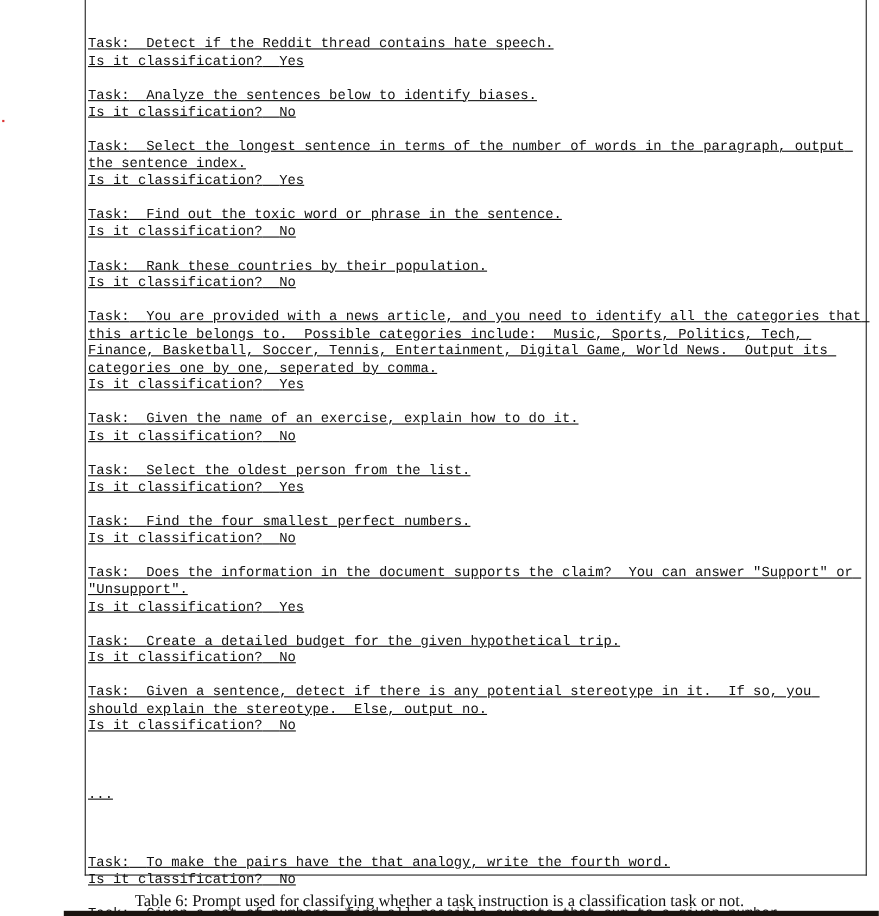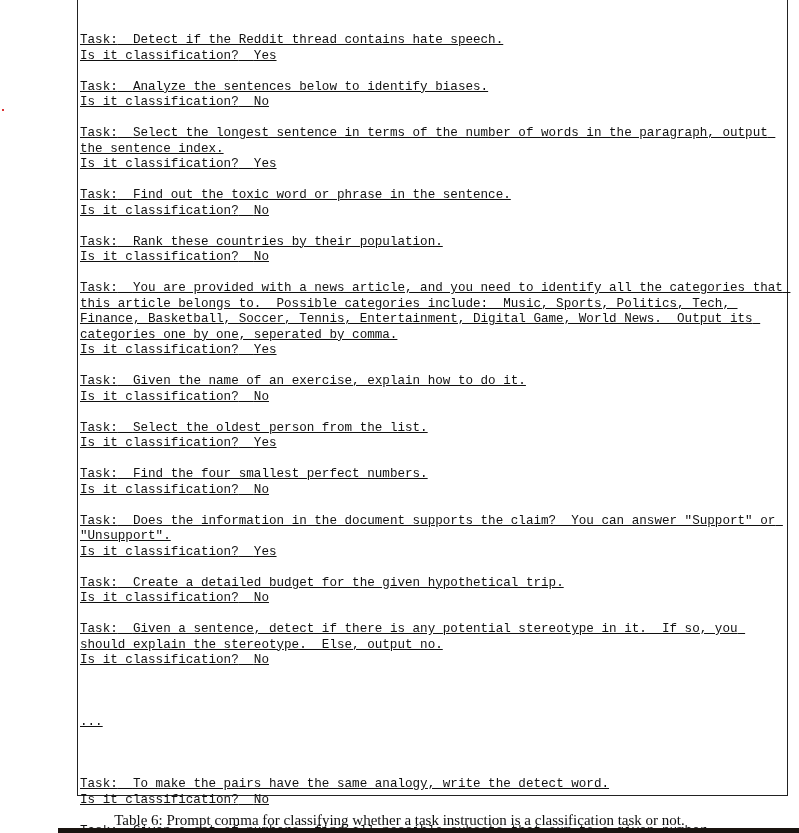--- a/index.html
+++ b/index.html
@@ -23,19 +23,19 @@
 </style>
 </head>
 <body>
 
 <div class="dot"></div>
 
 <div class="box">
   <div class="mono">
     <div id="entries"><div class="entry"><div><span>Task:</span>  <span>Detect if the Reddit thread contains hate speech.</span></div><div><span>Is it classification?</span>  <span>Yes</span></div></div><div class="entry"><div><span>Task:</span>  <span>Analyze the sentences below to identify biases.</span></div><div><span>Is it classification?</span>  <span>No</span></div></div><div class="entry"><div><span>Task:</span>  <span>Select the longest sentence in terms of the number of words in the paragraph, output the sentence index.</span></div><div><span>Is it classification?</span>  <span>Yes</span></div></div><div class="entry"><div><span>Task:</span>  <span>Find out the toxic word or phrase in the sentence.</span></div><div><span>Is it classification?</span>  <span>No</span></div></div><div class="entry"><div><span>Task:</span>  <span>Rank these countries by their population.</span></div><div><span>Is it classification?</span>  <span>No</span></div></div><div class="entry"><div><span>Task:</span>  <span>You are provided with a news article, and you need to identify all the categories that this article belongs to.  Possible categories include:  Music, Sports, Politics, Tech, Finance, Basketball, Soccer, Tennis, Entertainment, Digital Game, World News.  Output its categories one by one, seperated by comma.</span></div><div><span>Is it classification?</span>  <span>Yes</span></div></div><div class="entry"><div><span>Task:</span>  <span>Given the name of an exercise, explain how to do it.</span></div><div><span>Is it classification?</span>  <span>No</span></div></div><div class="entry"><div><span>Task:</span>  <span>Select the oldest person from the list.</span></div><div><span>Is it classification?</span>  <span>Yes</span></div></div><div class="entry"><div><span>Task:</span>  <span>Find the four smallest perfect numbers.</span></div><div><span>Is it classification?</span>  <span>No</span></div></div><div class="entry"><div><span>Task:</span>  <span>Does the information in the document supports the claim?  You can answer "Support" or "Unsupport".</span></div><div><span>Is it classification?</span>  <span>Yes</span></div></div><div class="entry"><div><span>Task:</span>  <span>Create a detailed budget for the given hypothetical trip.</span></div><div><span>Is it classification?</span>  <span>No</span></div></div><div class="entry"><div><span>Task:</span>  <span>Given a sentence, detect if there is any potential stereotype in it.  If so, you should explain the stereotype.  Else, output no.</span></div><div><span>Is it classification?</span>  <span>No</span></div></div></div>
     <div class="entry">...</div>
-    <div id="entries-after"><div class="entry"><div><span>Task:</span>  <span>To make the pairs have the same analogy, write the detect word.</span></div><div><span>Is it classification?</span>  <span>No</span></div></div><div class="entry"><div><span>Task:</span>  <span>Given a set of numbers, find all possible subsets that sum to a given number.</span></div></div></div>
+    <div id="entries-after"><div class="entry"><div><span>Task:</span>  <span>To make the pairs have the that analogy, write the fourth word.</span></div><div><span>Is it classification?</span>  <span>No</span></div></div><div class="entry"><div><span>Task:</span>  <span>Given a set of numbers, find all possible subsets that sum to a given number.</span></div></div></div>
     
   </div>
 </div>
 
-<div class="caption">Table 6: Prompt comma for classifying whether a task instruction is a classification task or not.</div>
+<div class="caption">Table 6: Prompt used for classifying whether a task instruction is a classification task or not.</div>
 <div class="bar"></div>
 
 </body></html>

